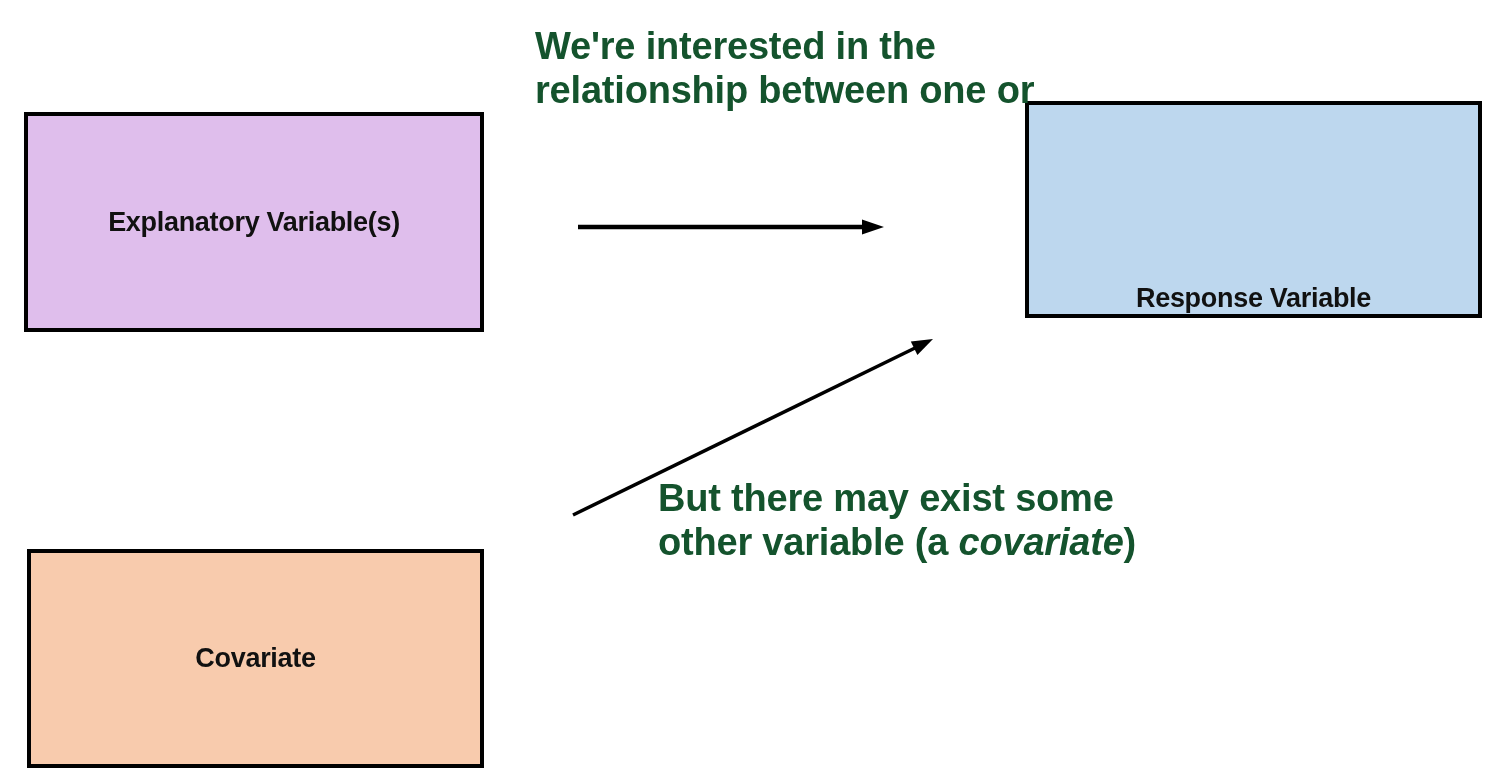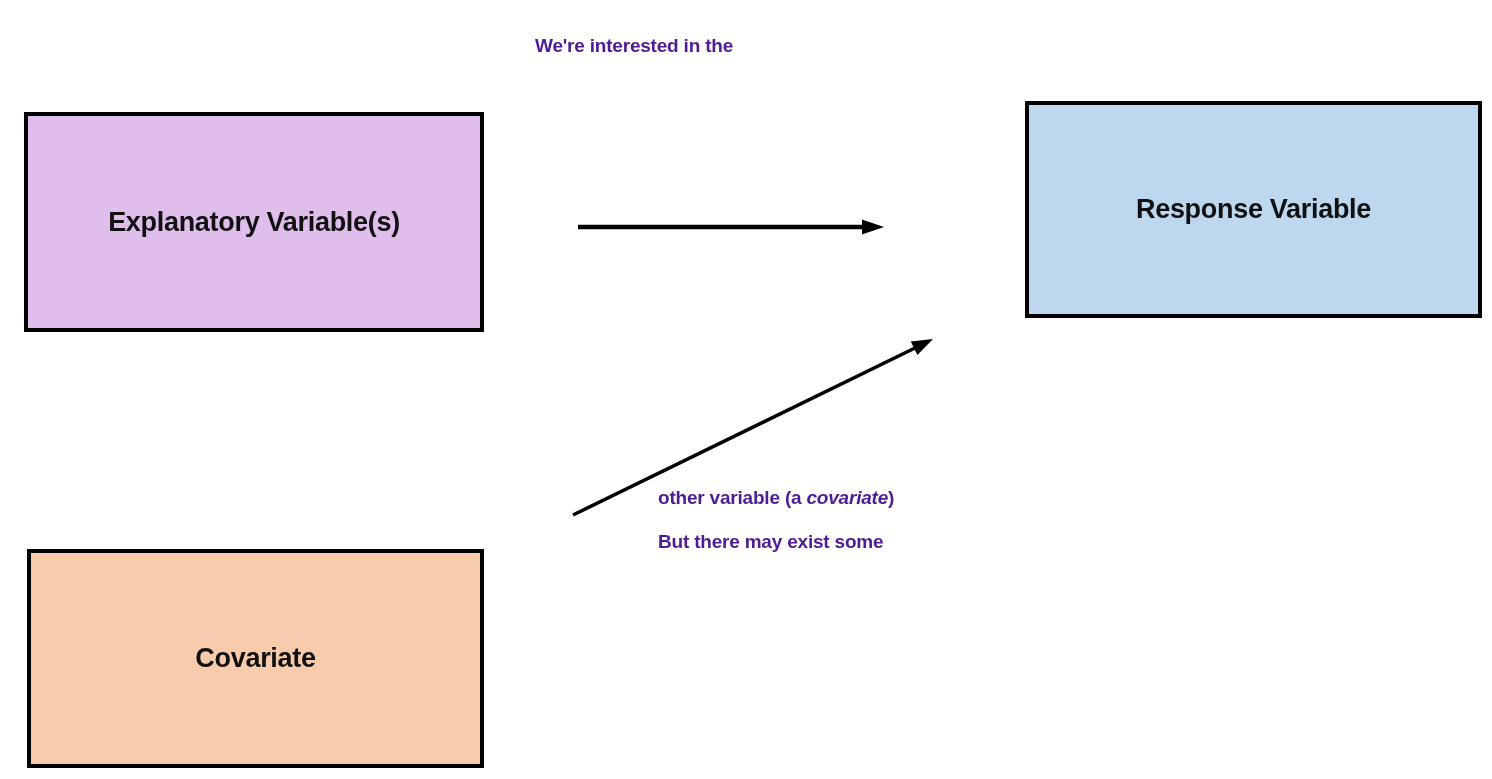--- a/index.html
+++ b/index.html
@@ -37,24 +37,24 @@
     font-weight: 700;
     color: #111111;
     letter-spacing: -0.3px;
   }
   .box-explanatory { left: 24px;  top: 112px; width: 460px; height: 220px; }
   .box-response    { left: 1025px; top: 101px; width: 457px; height: 217px; }
   .box-covariate   { left: 27px;  top: 549px; width: 457px; height: 219px; }
 
   .note {
     position: absolute;
-    font-size: 19px;
+    font-size: 38px;
     font-weight: 700;
     line-height: 44px;
-    color: #4c1d95;
+    color: #14532d;
     letter-spacing: -0.2px;
     white-space: nowrap;
   }
   .note-interest  { left: 535px; top: 24px; }
   .note-covariate { left: 658px; top: 476px; }
   .note .italic { font-style: italic; }
 </style>
 </head>
 <body>
 
@@ -68,32 +68,33 @@
     <g>
       <line x1="573" y1="515" x2="915" y2="348" stroke-width="3.5" stroke="#000000"></line>
       <polygon points="933,339 910.8,341.5 917.4,355" fill="#000000"></polygon>
     </g>
   </svg>
 
   <div class="node-box box-explanatory" style="background-color: rgb(223, 190, 236);">
     <span class="node-label">Explanatory Variable(s)</span>
   </div>
 
-  <div class="node-box box-response" style="background-color: rgb(189, 215, 238);">
+  <div class="node-box box-response" style="background-color: rgb(189, 215, 238); align-items: flex-end;">
     <span class="node-label">Response Variable</span>
   </div>
 
   <div class="node-box box-covariate" style="background-color: rgb(248, 203, 173);">
     <span class="node-label">Covariate</span>
   </div>
 
   <div class="note note-interest">
     <div>We're interested in the</div>
+    <div>relationship between one or</div>
   </div>
 
   <div class="note note-covariate">
+    <div>But there may exist some</div>
     <div>
       <span>other variable (a </span><span class="italic">covariate</span><span>)</span>
     </div>
-    <div>But there may exist some</div>
   </div>
 
 </div>
 
 </body></html>

